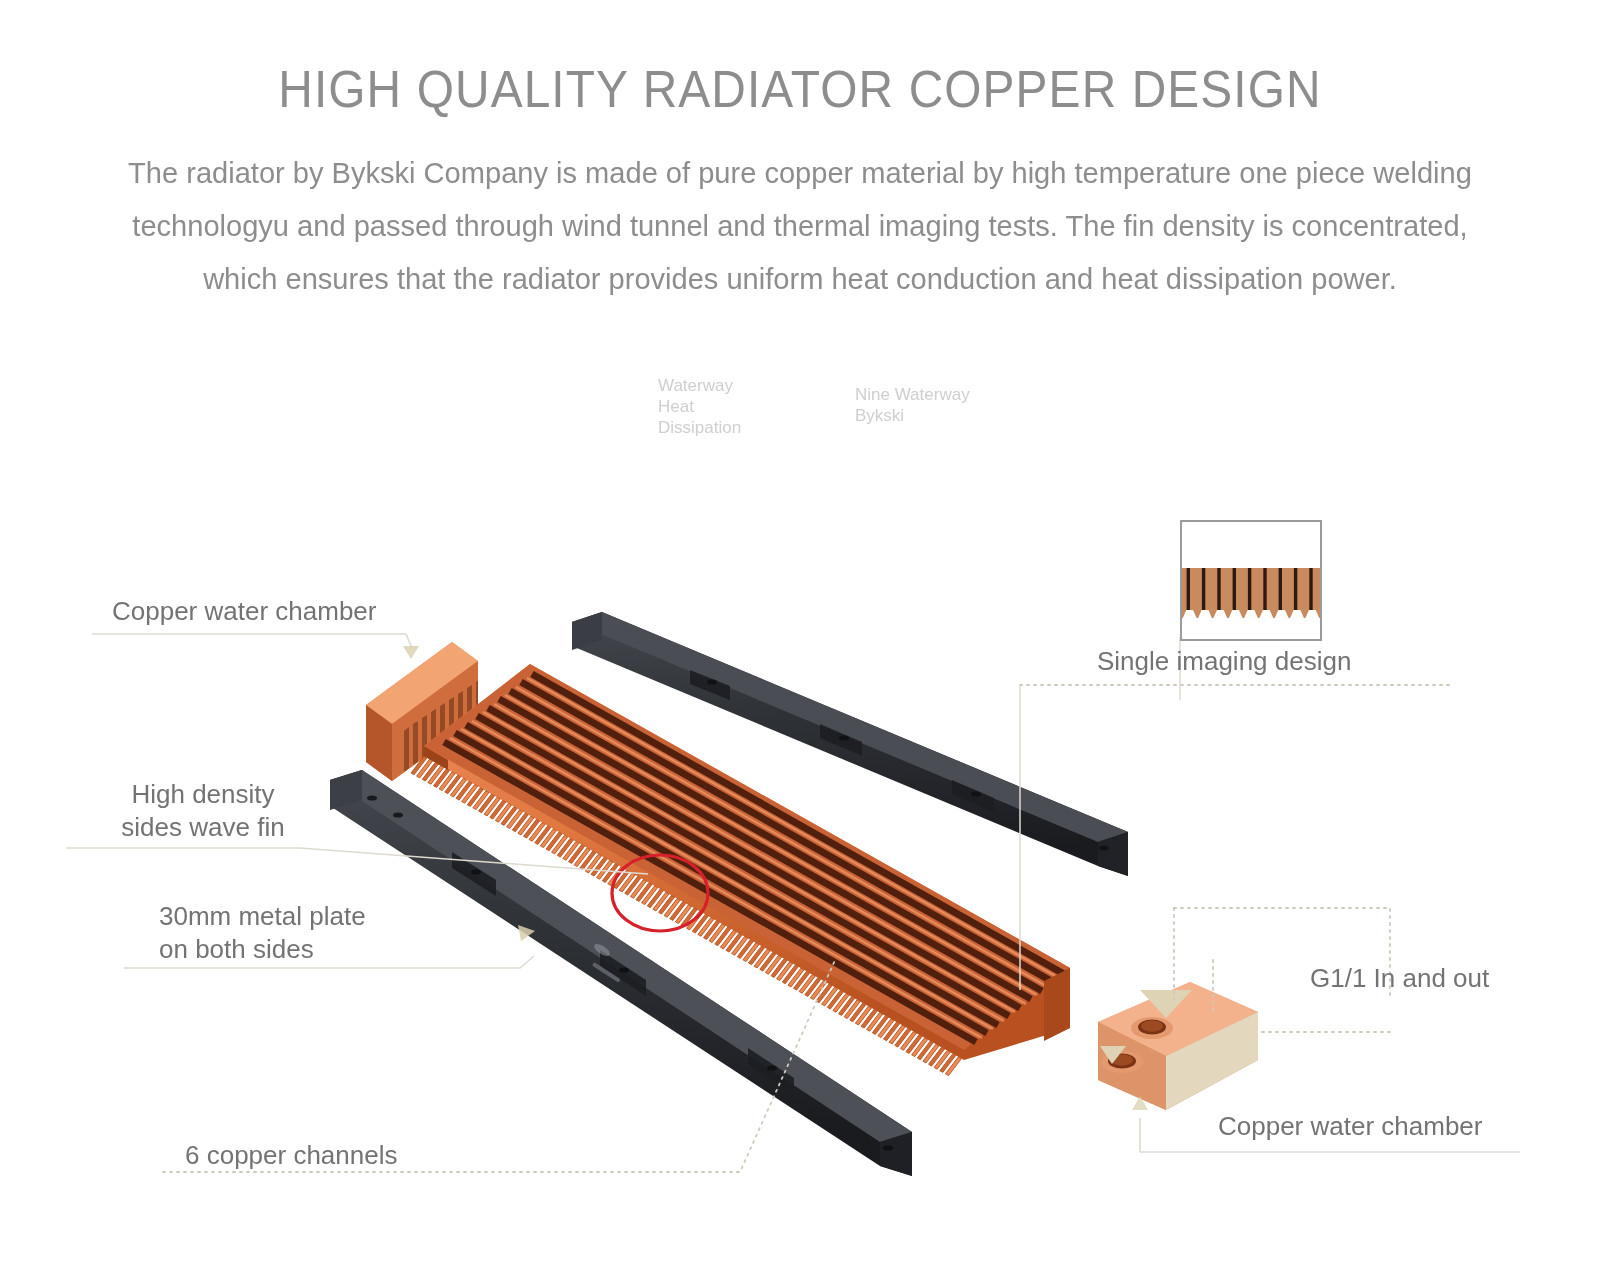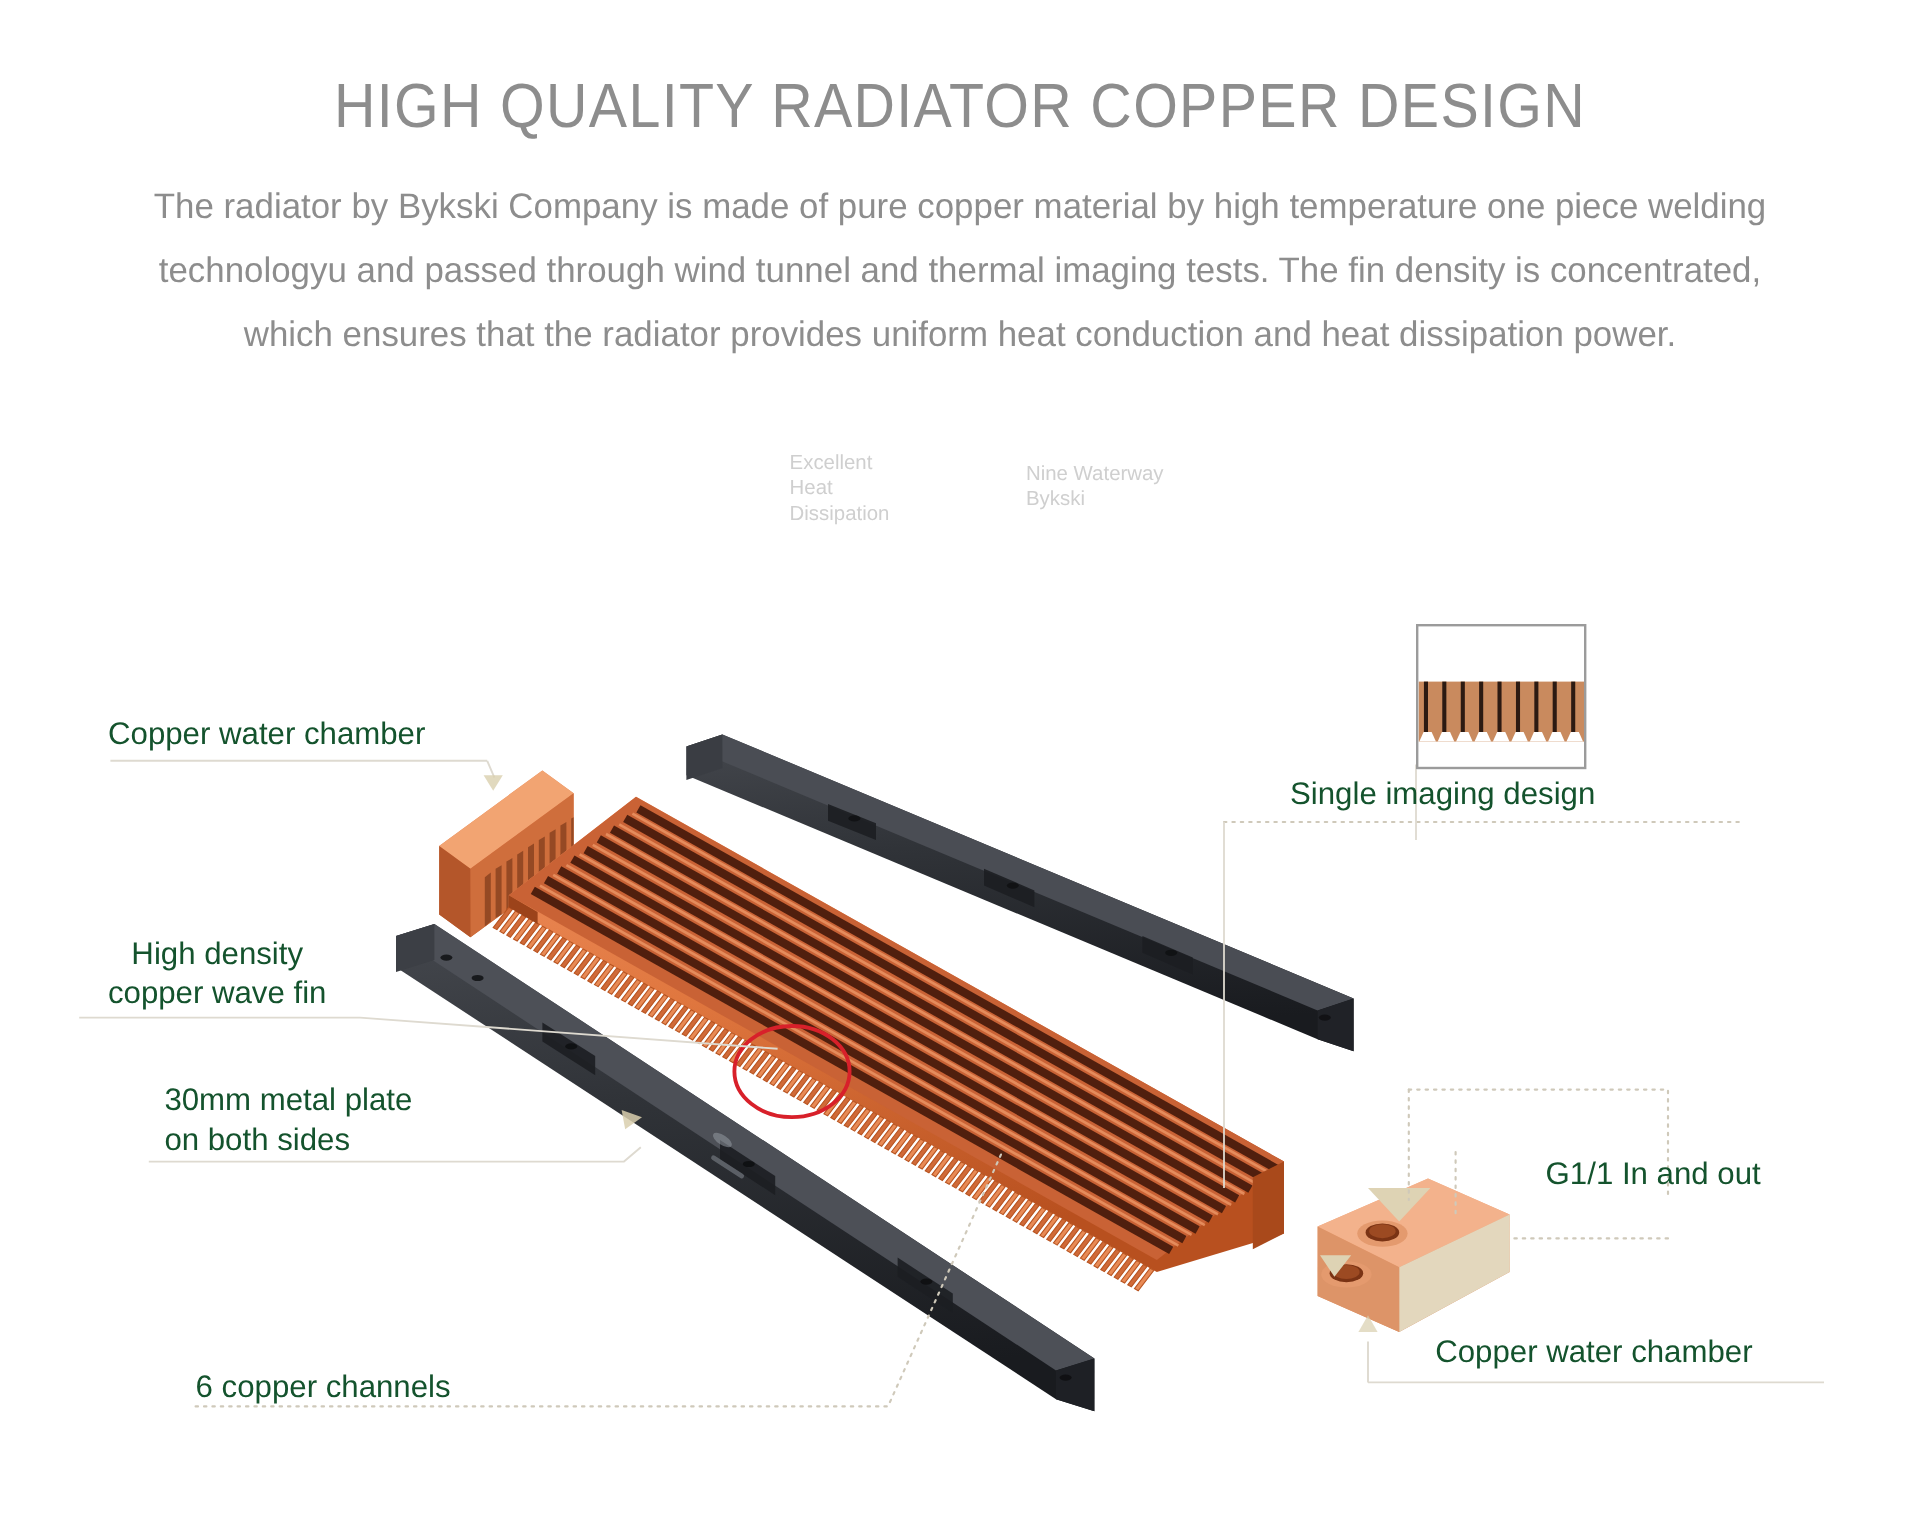--- a/index.html
+++ b/index.html
@@ -58,23 +58,24 @@
     white-space: pre-line;
   }
   #caption-heat { top: 375px; left: 658px; }
   #caption-waterway { top: 384px; left: 855px; }
 
   
   .callout {
     position: absolute;
     font-size: 26px;
     line-height: 33px;
-    color: #14532d;
+    color: #737373;
     font-weight: 400;
     white-space: pre-line;
+    margin-left: 22px;
   }
   #label-copper-chamber-left { top: 595px; left: 90px; }
   #label-wave-fin           { top: 778px; left: 66px; text-align: center; width: 230px; }
   #label-metal-plate        { top: 900px; left: 137px; }
   #label-copper-channels    { top: 1139px; left: 163px; }
   #label-single-channel     { top: 645px; left: 1075px; }
   #label-g14               { top: 962px; left: 1288px; }
   #label-copper-chamber-right { top: 1110px; left: 1196px; }
 
   
@@ -99,21 +100,21 @@
     pointer-events: none;
   }
 </style>
 </head>
 <body>
 
 <div id="page-title">HIGH QUALITY RADIATOR COPPER DESIGN</div>
 
 <div id="intro-paragraph">The radiator by Bykski Company is made of pure copper material by high temperature one piece welding technologyu and passed through wind tunnel and thermal imaging tests.  The fin density is concentrated, which ensures that the radiator provides uniform heat conduction and heat dissipation power.</div>
 
-<div id="caption-heat" class="faded-caption">Excellent
+<div id="caption-heat" class="faded-caption">Waterway
 Heat
 Dissipation</div>
 
 <div id="caption-waterway" class="faded-caption">Nine Waterway
 Bykski</div>
 
 <svg id="radiator-scene" viewBox="0 0 1600 1280">
   <defs>
     <linearGradient id="gradCopperBody" x1="0" y1="0" x2="0.25" y2="1">
       <stop offset="0%" stop-color="#ef9060"></stop>
@@ -418,21 +419,21 @@
         <polygon points="92.8,96 96.3,88 103.0,88 106.6,96" fill="#ffffff"></polygon>
         <polygon points="108.1,96 111.6,88 118.4,88 121.9,96" fill="#ffffff"></polygon>
         <polygon points="123.4,96 127.0,88 133.7,88 137.2,96" fill="#ffffff"></polygon>
       </g>
   </svg>
 </div>
 
 <div id="label-copper-chamber-left" class="callout">Copper water chamber</div>
 
 <div id="label-wave-fin" class="callout">High density
-copper wave fin</div>
+sides wave fin</div>
 
 <div id="label-metal-plate" class="callout">30mm metal plate
 on both sides</div>
 
 <div id="label-copper-channels" class="callout">6 copper channels</div>
 
 <div id="label-single-channel" class="callout">Single imaging design</div>
 
 <div id="label-g14" class="callout">G1/1 In and out</div>
 

